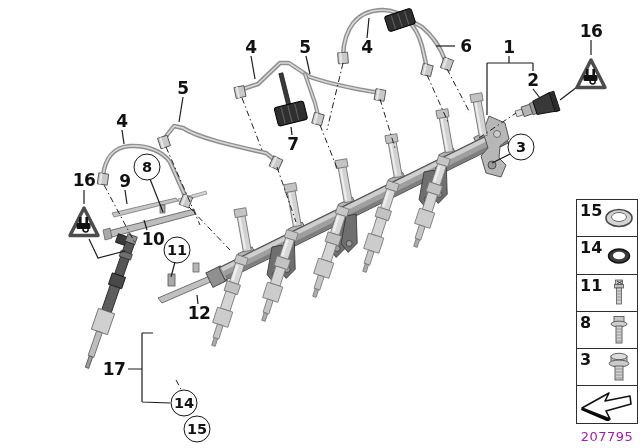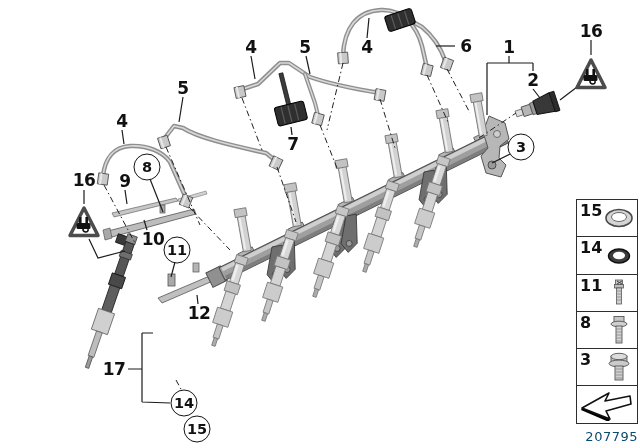--- a/index.html
+++ b/index.html
@@ -12,22 +12,22 @@
   .co.circ{width:25px;height:25px;border:1.7px solid #151515;border-radius:50%;
            background:#fff;display:flex;align-items:center;justify-content:center;
            font-size:14.5px;}
   #legend{position:absolute;left:576px;top:199px;width:60px;border:1.3px solid #2e2e2e;
           background:#fff;}
   .lcell{position:relative;height:36.3px;border-bottom:1.3px solid #2e2e2e;background:#fff;}
   .lcell:last-child{border-bottom:none;}
   .lnum{position:absolute;left:3px;top:1px;font-size:16px;font-weight:bold;color:#111;}
   .licon{position:absolute;right:1px;top:2px;}
   .licon.full{left:1px;top:2px;}
-  #drawing-number{position:absolute;left:576px;top:429px;width:62px;text-align:right;
-                  font-size:13px;color:#0c4a6e;letter-spacing:0.5px;}
+  #drawing-number{position:absolute;left:576px;top:429px;width:62px;text-align:center;
+                  font-size:13px;color:#a21caf;letter-spacing:0.5px;}
 </style>
 </head>
 <body>
 
 <div id="stage">
 
   <svg id="artwork" width="640" height="448" viewBox="0 0 640 448">
     <defs>
       <g id="inj">
         <rect x="-6" y="-8" width="12" height="8" fill="#c6c6c6" stroke="#777" stroke-width="0.8"></rect>

